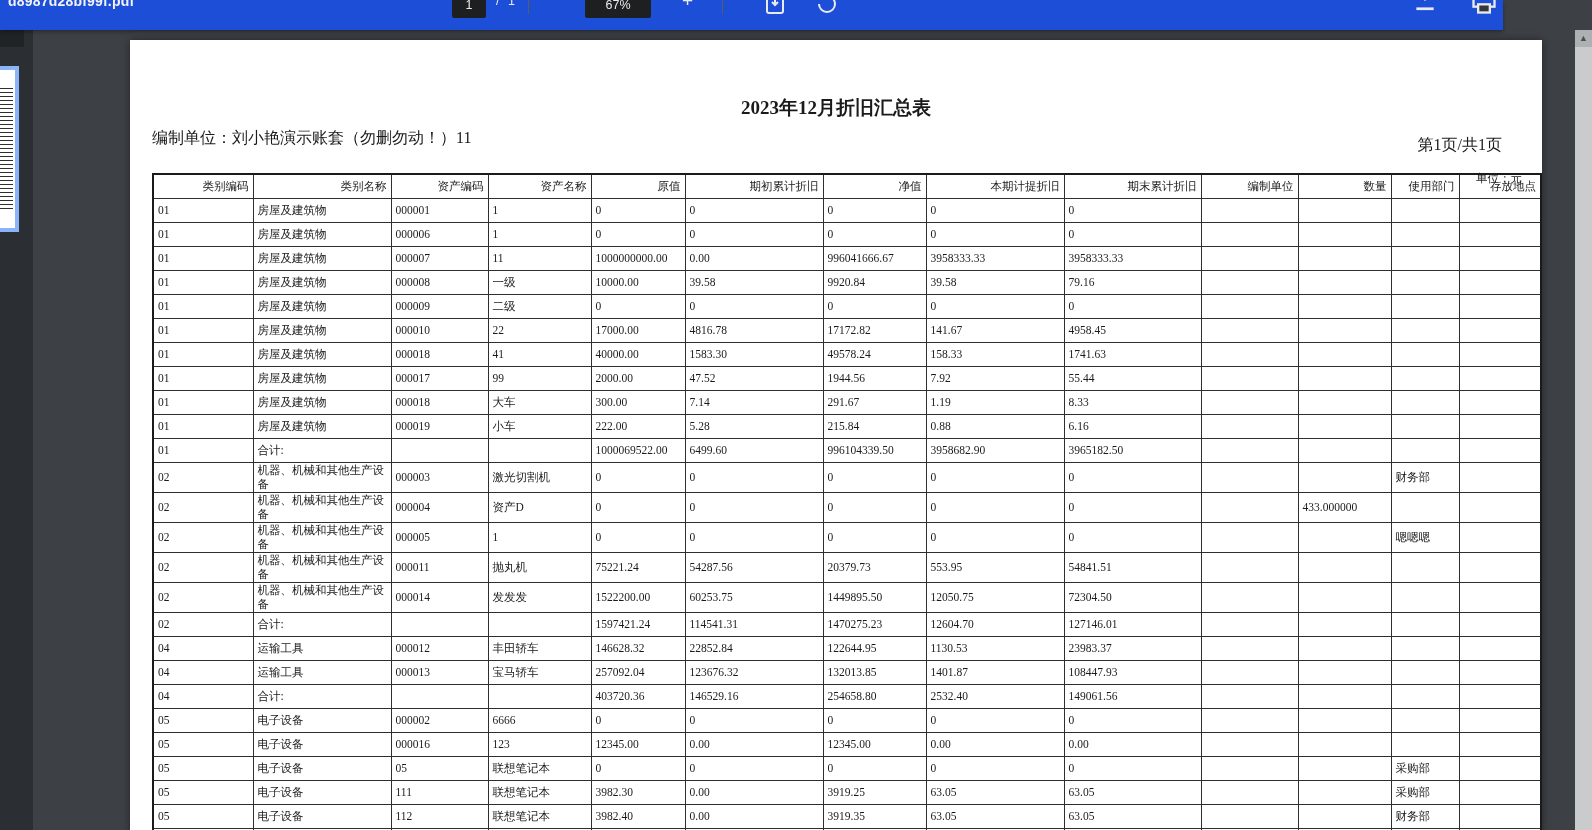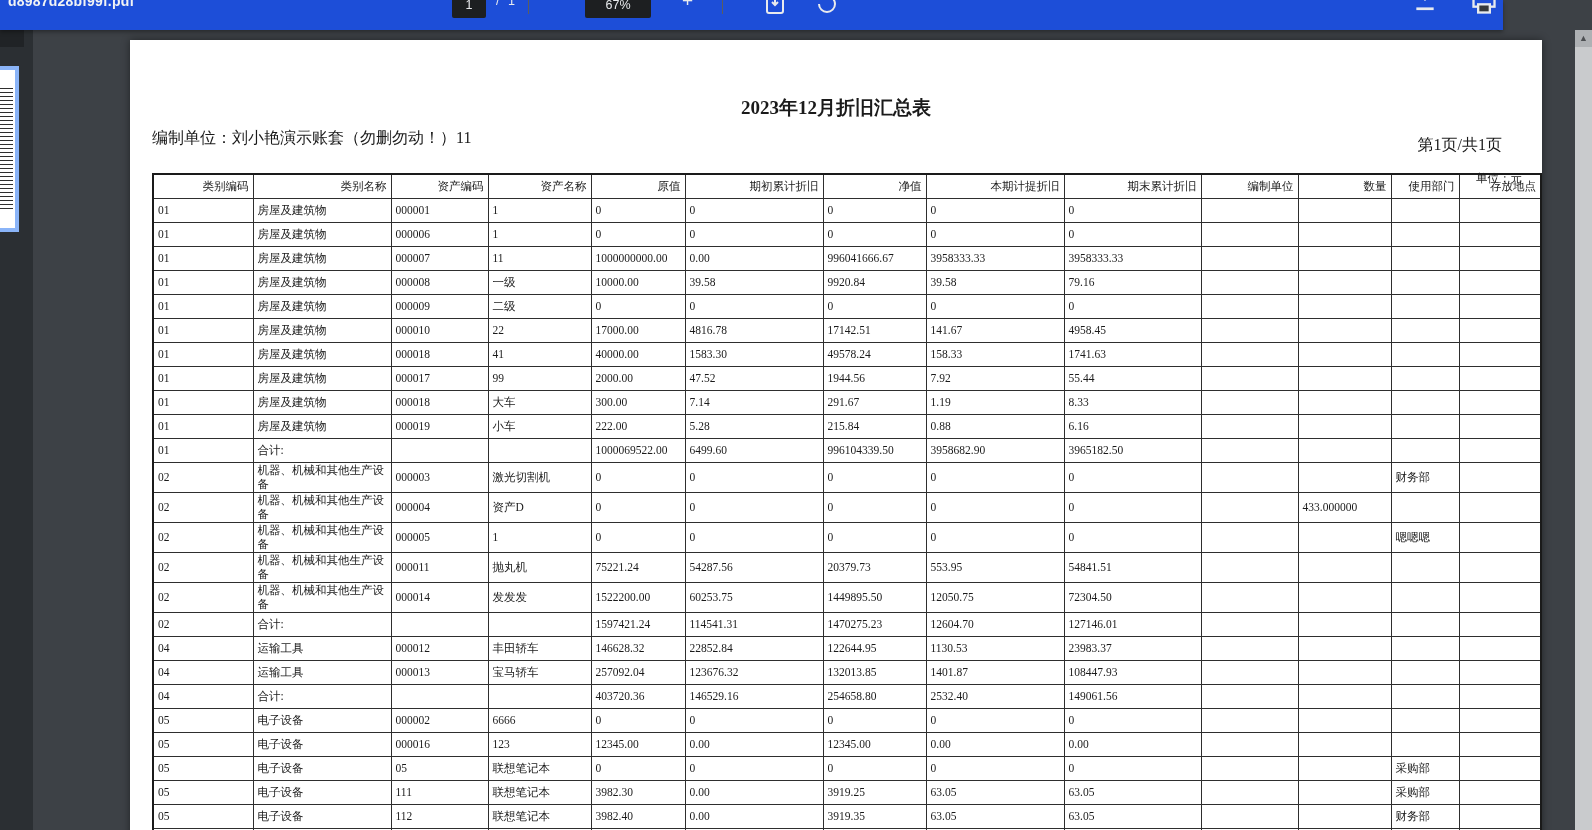--- a/index.html
+++ b/index.html
@@ -240,21 +240,21 @@
               <td></td>
               <td></td>
             </tr>
             <tr>
               <td>01</td>
               <td>房屋及建筑物</td>
               <td>000010</td>
               <td>22</td>
               <td>17000.00</td>
               <td>4816.78</td>
-              <td>17142.51</td>
+              <td>17172.82</td>
               <td>141.67</td>
               <td>4958.45</td>
               <td></td>
               <td></td>
               <td></td>
               <td></td>
             </tr>
             <tr>
               <td>01</td>
               <td>房屋及建筑物</td>

